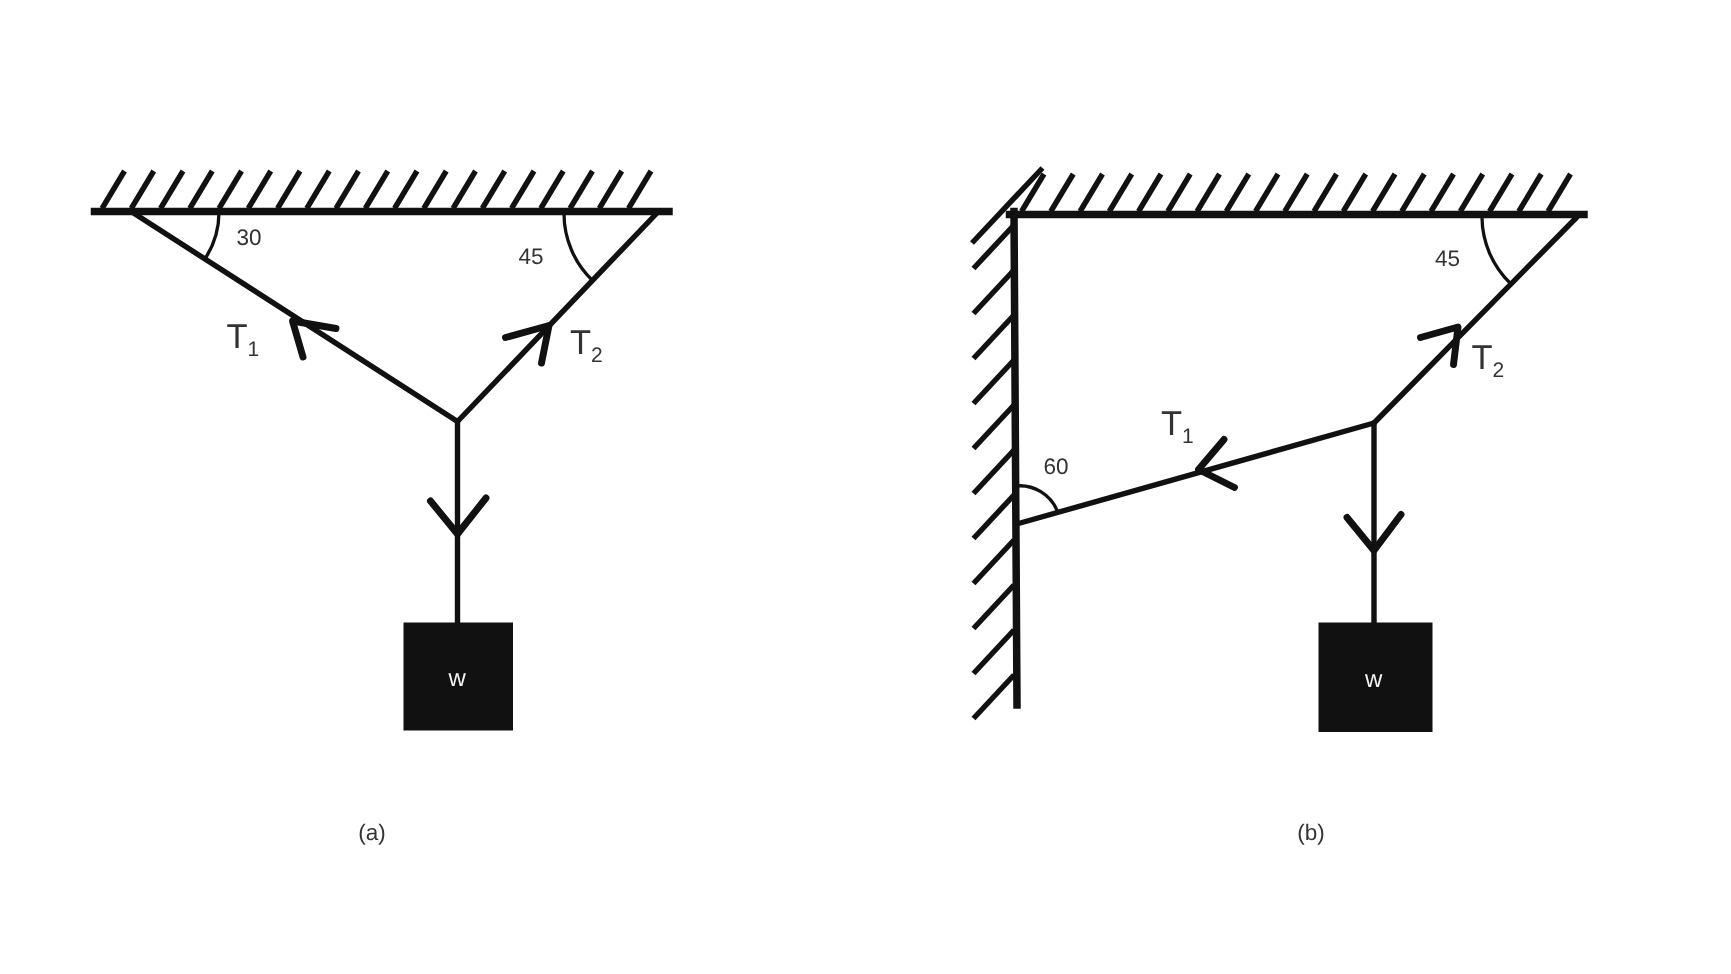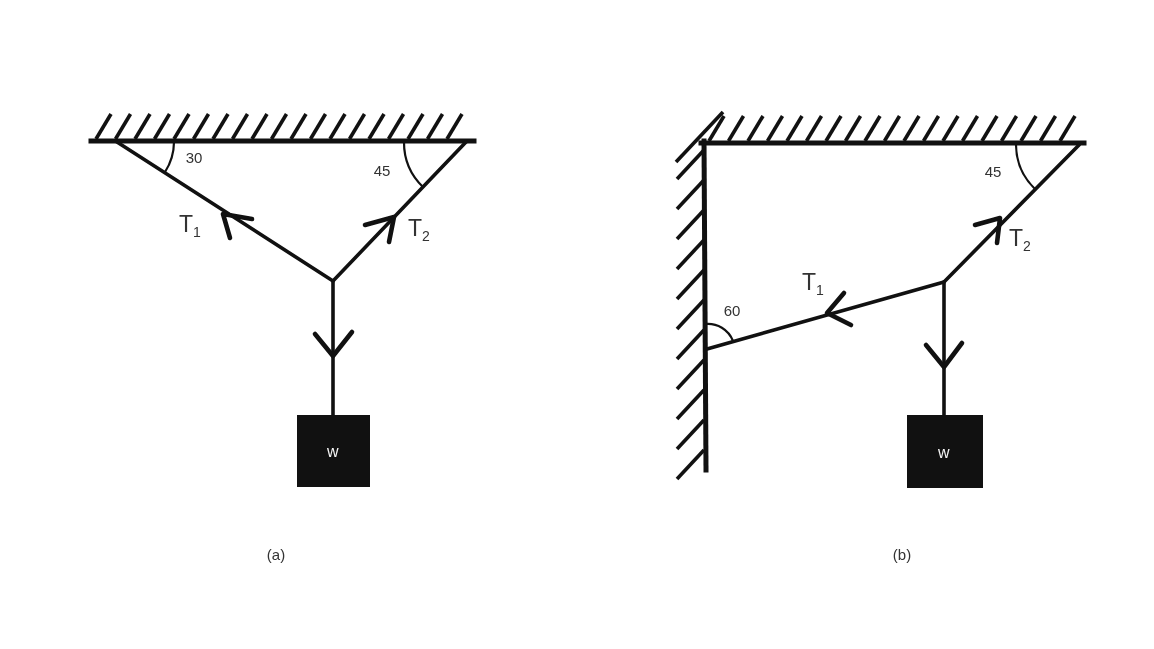--- a/index.html
+++ b/index.html
@@ -9,21 +9,20 @@
     width: 1154px;
     height: 649px;
     overflow: hidden;
     font-family: "Liberation Sans", sans-serif;
   }
   .stage {
     position: relative;
     width: 1008px;
     height: 649px;
     background: var(--bg, #ffffff);
-    padding-left: 28px;
   }
   svg { display: block; }
   .ink-line {
     stroke: var(--ink, #111111);
     fill: none;
   }
   .ink-fill {
     fill: var(--ink, #111111);
     stroke: none;
   }

